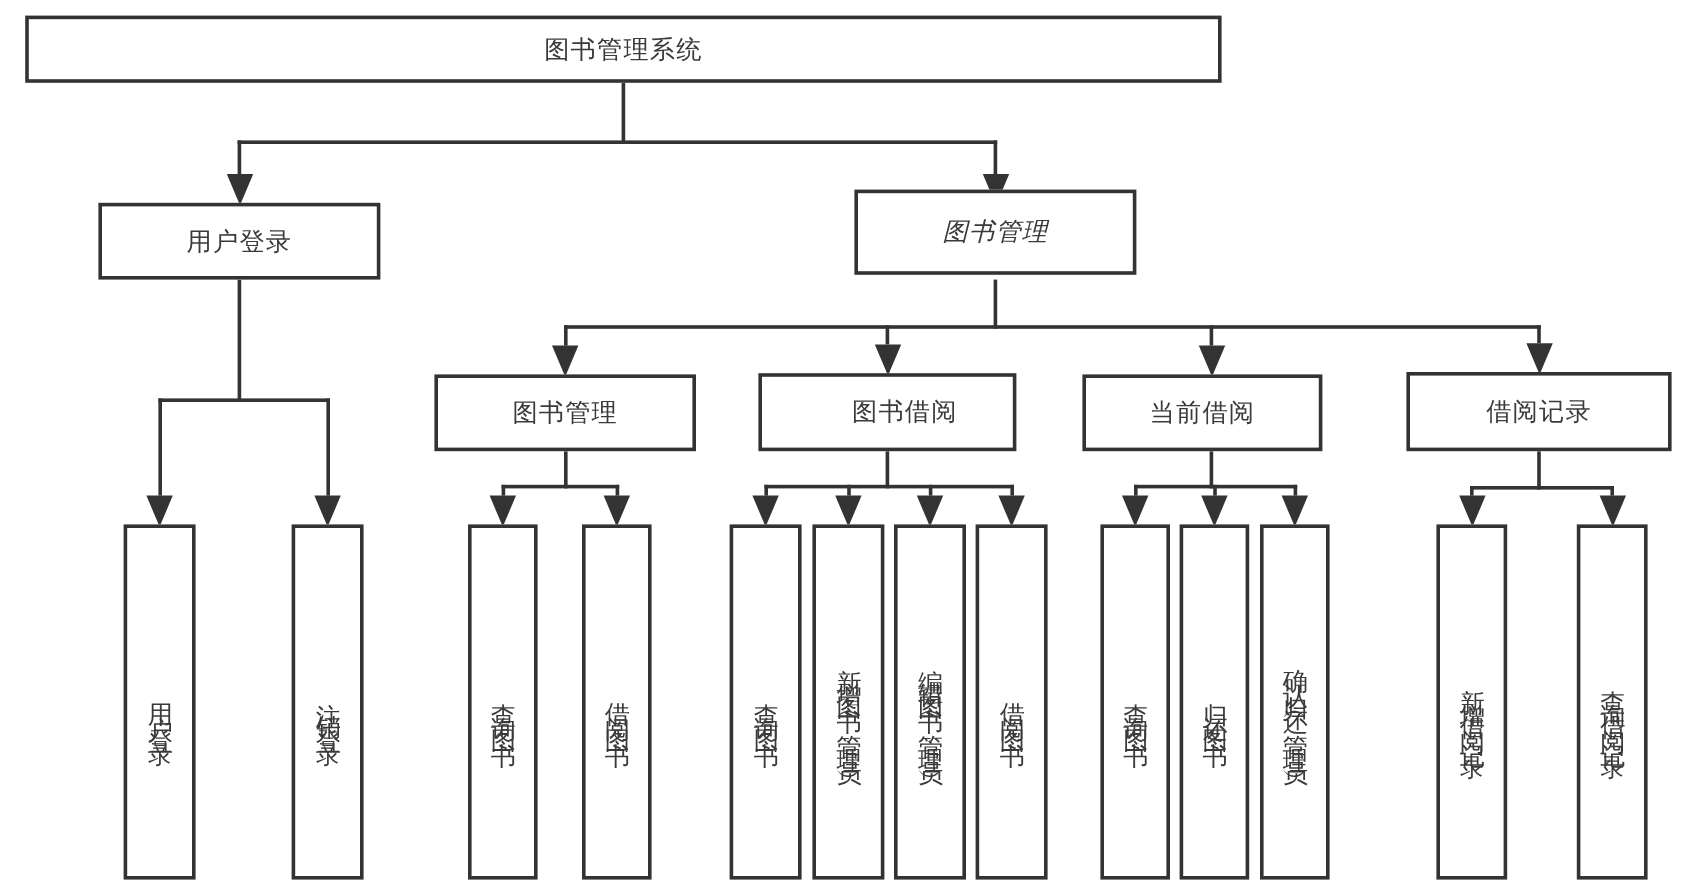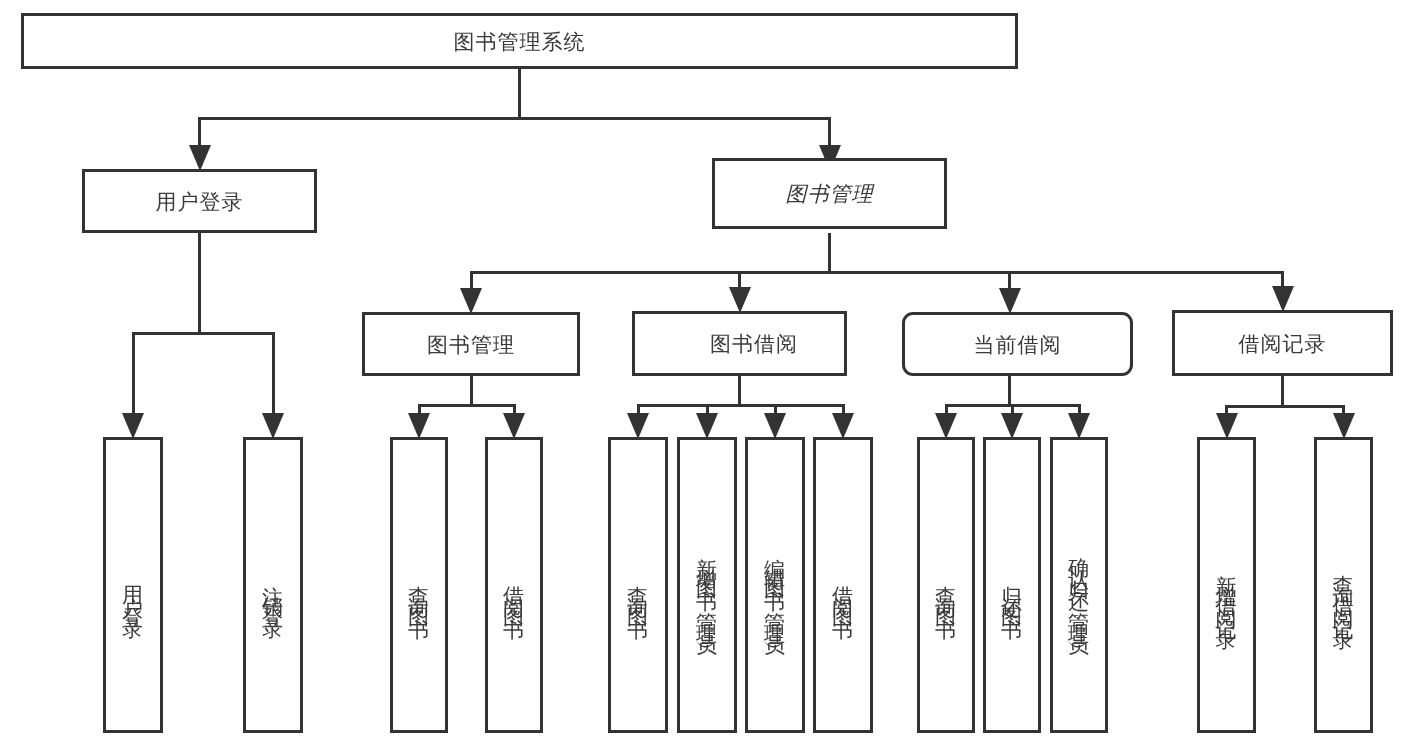--- a/index.html
+++ b/index.html
@@ -73,21 +73,21 @@
     </div>
     <div class="node h" style="left: 712px; top: 158px; width: 235px; height: 71px; border-color: rgb(51, 51, 51); font-style: italic;">
       <span class="node-label" style="color: rgb(58, 58, 58);">图书管理</span>
     </div>
     <div class="node h" style="left: 362px; top: 312px; width: 218px; height: 64px; border-color: rgb(51, 51, 51);">
       <span class="node-label" style="color: rgb(58, 58, 58);">图书管理</span>
     </div>
     <div class="node h" style="left: 632px; top: 311px; width: 215px; height: 65px; border-color: rgb(51, 51, 51); padding-left: 29px;">
       <span class="node-label" style="color: rgb(58, 58, 58);">图书借阅</span>
     </div>
-    <div class="node h" style="left: 902px; top: 312px; width: 231px; height: 64px; border-color: rgb(51, 51, 51); border-radius: 11px;">
+    <div class="node h" style="left: 902px; top: 312px; width: 200px; height: 64px; border-color: rgb(51, 51, 51);">
       <span class="node-label" style="color: rgb(58, 58, 58);">当前借阅</span>
     </div>
     <div class="node h" style="left: 1172px; top: 310px; width: 221px; height: 66px; border-color: rgb(51, 51, 51); justify-content: center;">
       <span class="node-label" style="color: rgb(58, 58, 58);">借阅记录</span>
     </div>
     <div class="node v" style="left: 103px; top: 437px; width: 60px; height: 296px; border-color: rgb(51, 51, 51);">
       <span class="node-label" style="color: rgb(58, 58, 58);">用户登录</span>
     </div>
     <div class="node v" style="left: 243px; top: 437px; width: 60px; height: 296px; border-color: rgb(51, 51, 51);">
       <span class="node-label" style="color: rgb(58, 58, 58);">注销登录</span>

